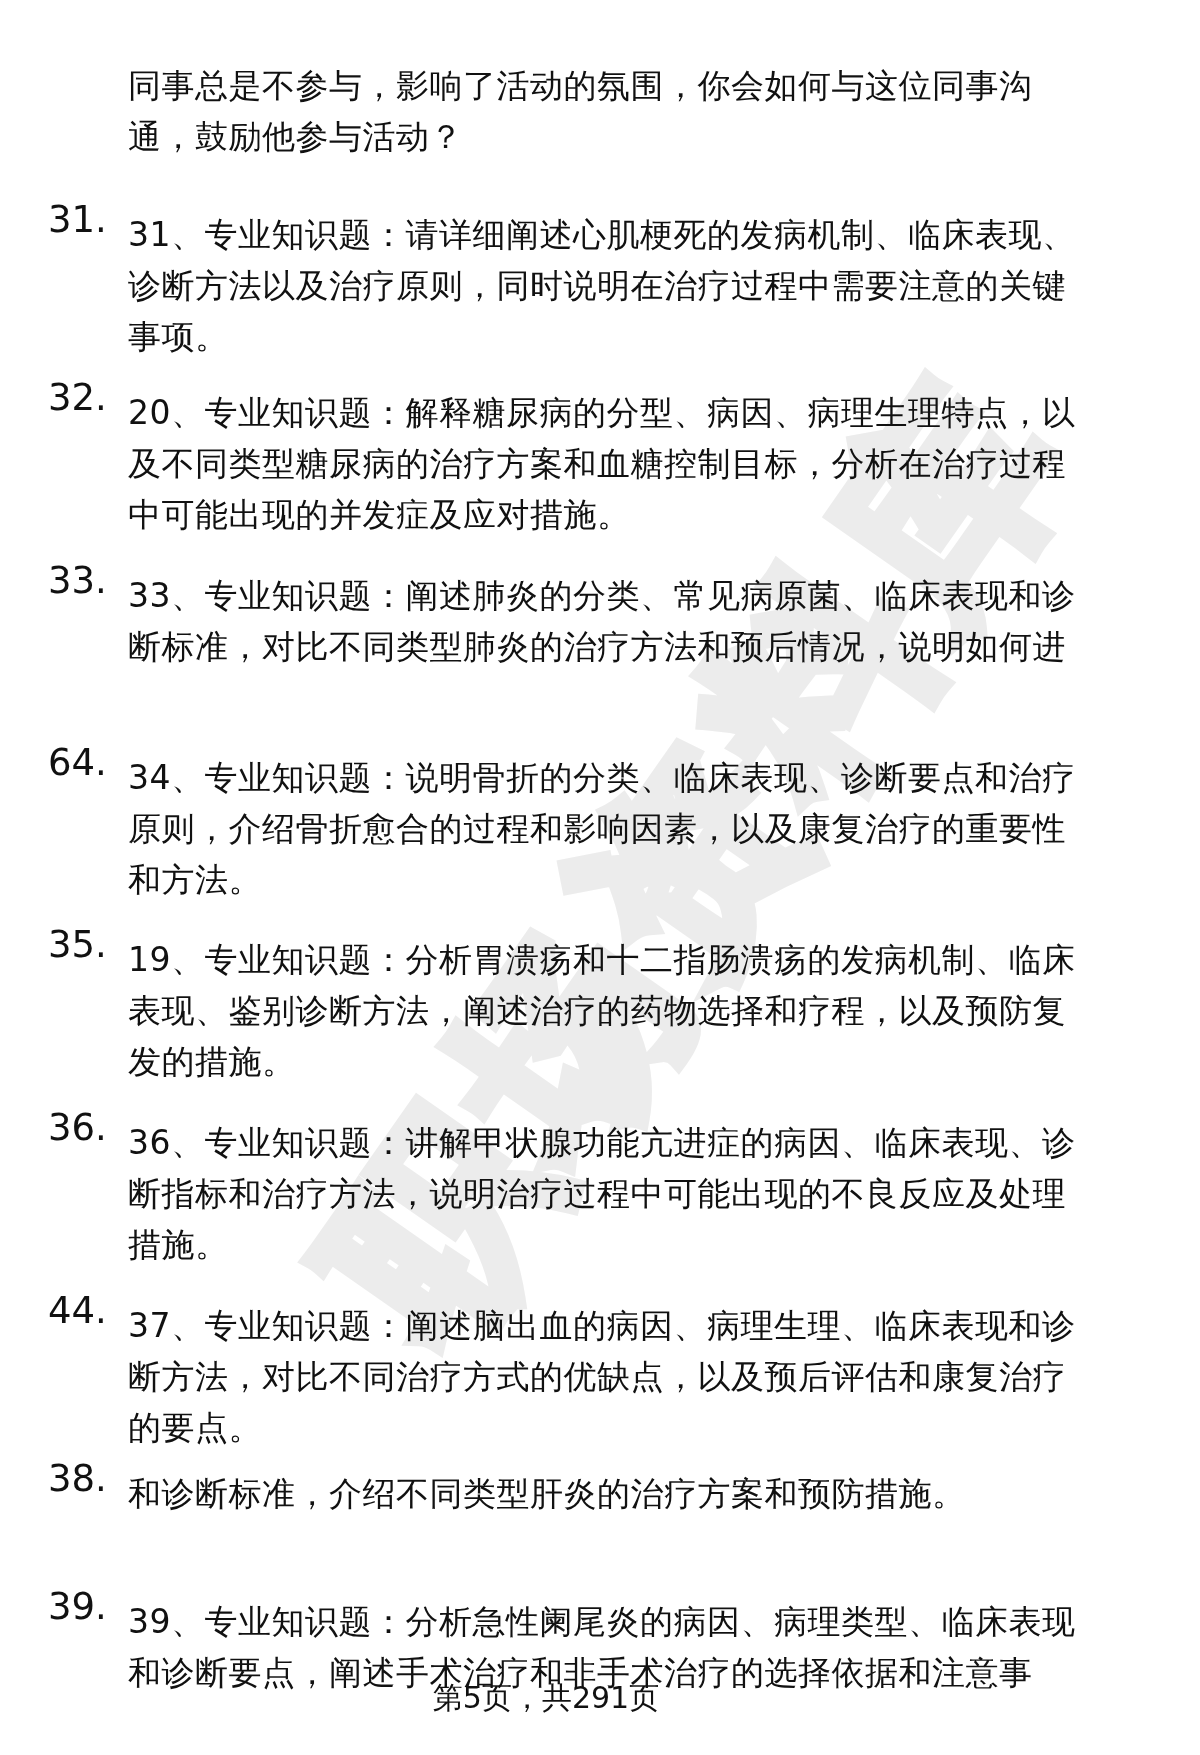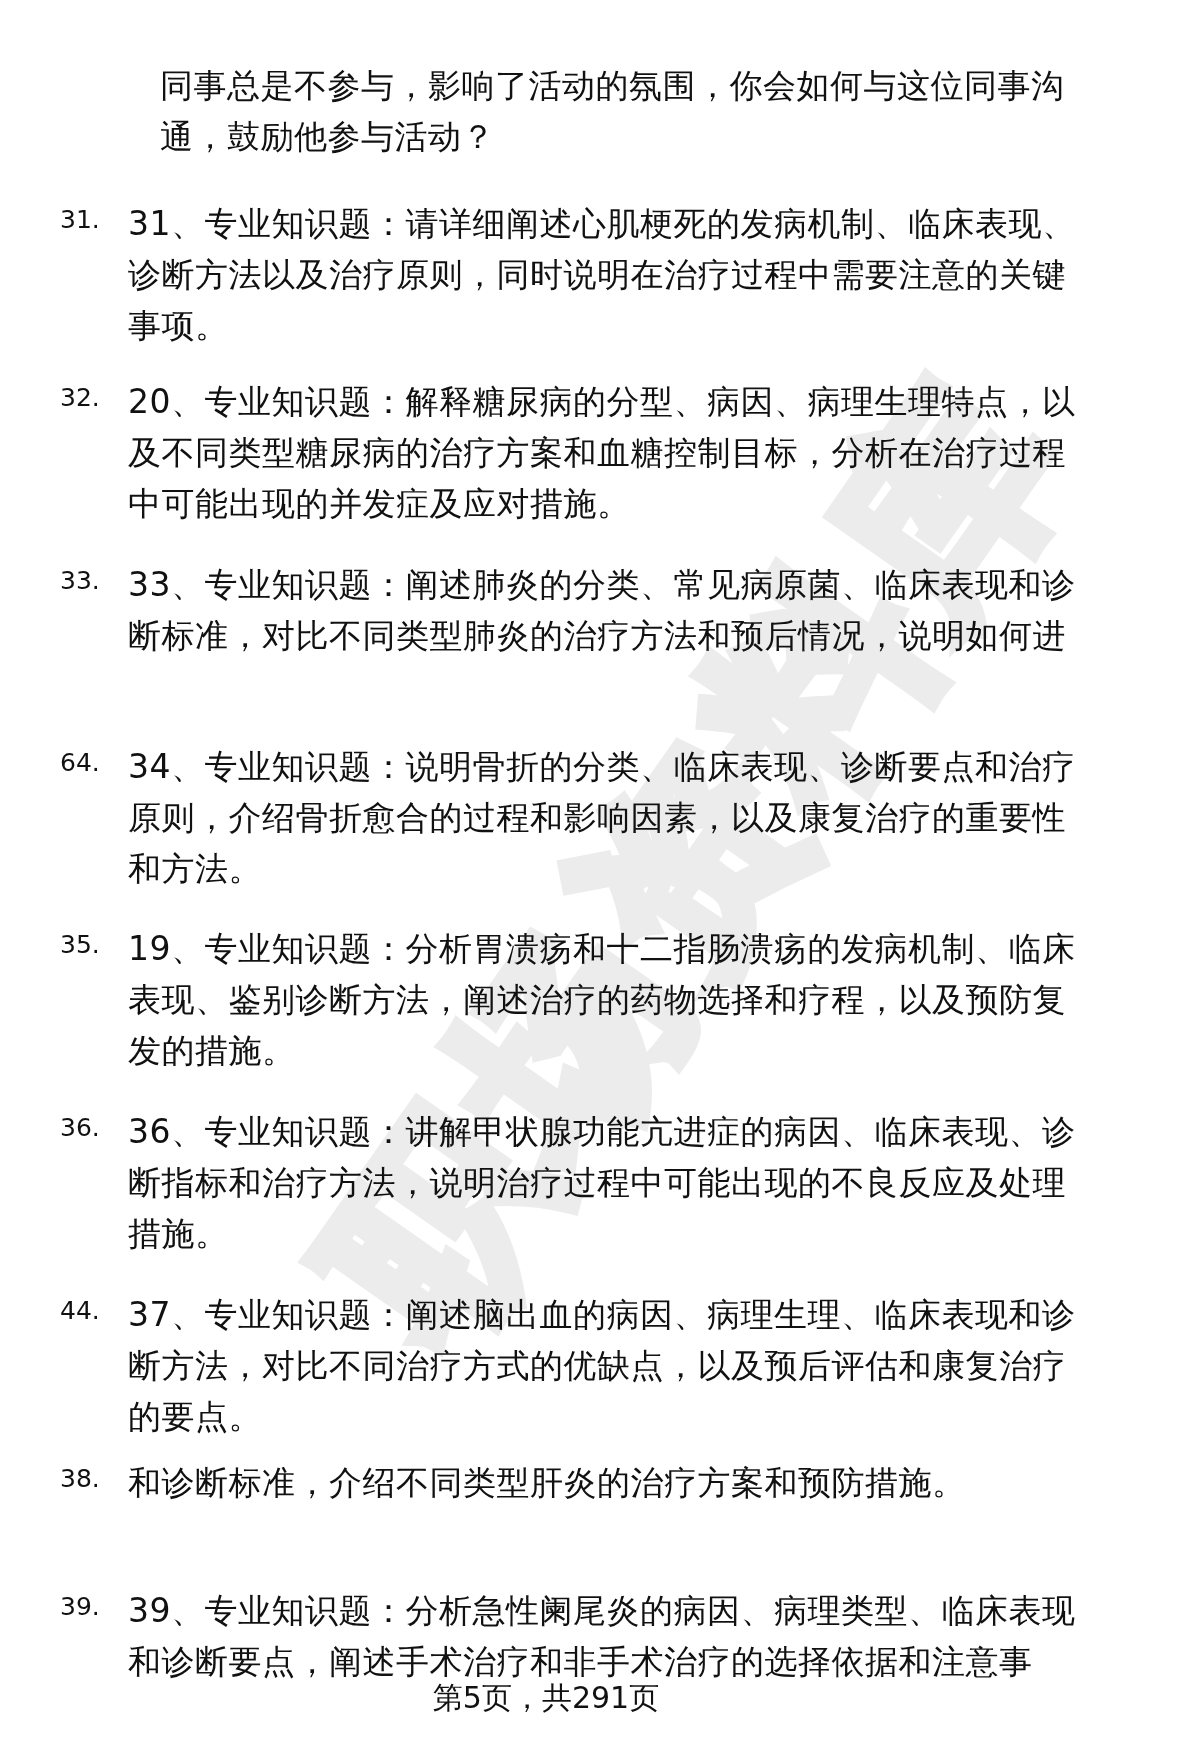--- a/index.html
+++ b/index.html
@@ -15,24 +15,24 @@
   .watermark span {
     position: absolute; left: 0; top: 380px;
     transform: rotate(-55deg); transform-origin: 50% 50%;
     font-size: 210px; font-weight: bold; color: transparent;
     -webkit-text-stroke: 14px #ececec;
     letter-spacing: 10px; white-space: nowrap;
     width: 1000px; text-align: center;
   }
   .page { position: absolute; left: 0; top: 0; width: 1200px; z-index: 1; }
   .line { font-size: 33px; line-height: 51px; letter-spacing: 0.5px; }
-  .cont { position: absolute; left: 128px; top: 60px; width: 1030px; margin-left: 32px; }
+  .cont { position: absolute; left: 128px; top: 60px; width: 1030px; }
   .item { position: absolute; left: 0; width: 1200px; }
-  .item .num { position: absolute; left: 60px; top: 0; font-size: 25px; line-height: 51px; text-align: right; }
-  .item .text { position: absolute; left: 128px; top: 4px; width: 1030px; }
+  .item .num { position: absolute; left: 48px; top: 0; font-size: 37px; line-height: 51px; text-align: right; }
+  .item .text { position: absolute; left: 128px; top: 15px; width: 1030px; }
   .footer {
     position: absolute; left: 0; width: 1092px; top: 1676px; text-align: center;
     font-size: 30px; line-height: 44px;
   }
 </style>
 </head>
 <body>
 
 <div class="watermark">
   <span>职场资料库</span>

